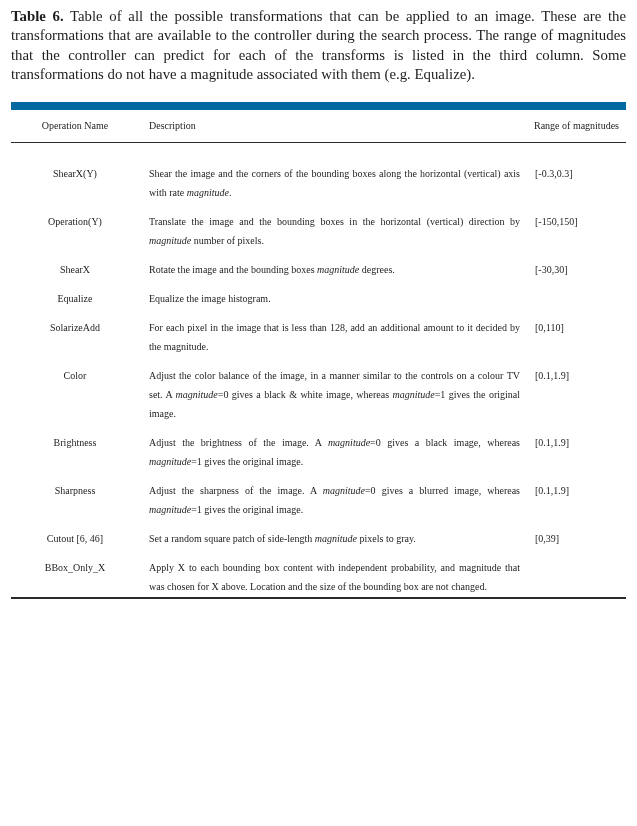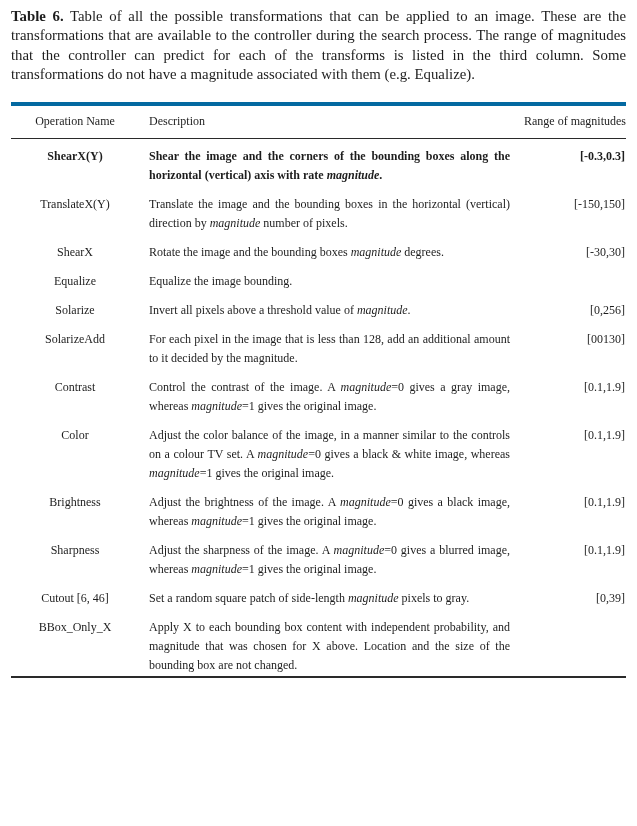--- a/index.html
+++ b/index.html
@@ -22,59 +22,58 @@
     line-height: 19.4px;
     text-align: justify;
     margin: 0 0 17px 0;
   }
   .caption strong {
     font-weight: bold;
   }
   table.transforms {
     width: 100%;
     border-collapse: collapse;
-    border-top: 4px solid #0369a1;
+    border-top: 8px solid #0369a1;
     border-bottom: 2px solid #2a2a2a;
-    font-size: 12px;
+    font-size: 10px;
     line-height: 19px;
   }
   thead tr {
     border-bottom: 1.6px solid #2a2a2a;
   }
   thead th {
     font-weight: normal;
     vertical-align: top;
     text-align: center;
     line-height: 27px;
     padding: 2px 0 3px 0;
   }
   td, th {
     vertical-align: top;
   }
   tbody td {
     padding-top: 9px;
   }
   tbody tr:first-child td {
-    padding-top: 8px;
-    font-weight: bold;
+    padding-top: 21px;
   }
   tbody tr:last-child td {
   }
   .col-op {
     width: 126px;
     text-align: center;
   }
   .col-desc {
     text-align: justify;
     padding-left: 10px;
     padding-right: 14px;
   }
   .col-range {
     width: 90px;
-    text-align: right;
+    text-align: left;
     white-space: nowrap;
     margin-top: 32px;
   }
   .col-desc em {
     font-style: italic;
   }
 </style>
 </head>
 <body>
 
@@ -90,54 +89,44 @@
       </tr>
     </thead>
     <tbody>
   <tr>
     <td class="col-op">ShearX(Y)</td>
     <td class="col-desc">Shear the image and the corners of the bounding boxes along the horizontal (vertical) axis with rate <em>magnitude</em>.</td>
     <td class="col-range">[-0.3,0.3]</td>
   </tr>
 
   <tr>
-    <td class="col-op">TranslateX(Y)</td>
+    <td class="col-op">Operation(Y)</td>
     <td class="col-desc">Translate the image and the bounding boxes in the horizontal (vertical) direction by <em>magnitude</em> number of pixels.</td>
     <td class="col-range">[-150,150]</td>
   </tr>
 
   <tr>
     <td class="col-op">ShearX</td>
     <td class="col-desc">Rotate the image and the bounding boxes <em>magnitude</em> degrees.</td>
     <td class="col-range">[-30,30]</td>
   </tr>
 
   <tr>
     <td class="col-op">Equalize</td>
-    <td class="col-desc">Equalize the image bounding.</td>
+    <td class="col-desc">Equalize the image histogram.</td>
     <td class="col-range"></td>
   </tr>
 
-  <tr>
-    <td class="col-op">Solarize</td>
-    <td class="col-desc">Invert all pixels above a threshold value of <em>magnitude</em>.</td>
-    <td class="col-range">[0,256]</td>
-  </tr>
 
   <tr>
     <td class="col-op">SolarizeAdd</td>
     <td class="col-desc">For each pixel in the image that is less than 128, add an additional amount to it decided by the magnitude.</td>
-    <td class="col-range">[00130]</td>
+    <td class="col-range">[0,110]</td>
   </tr>
 
-  <tr>
-    <td class="col-op">Contrast</td>
-    <td class="col-desc">Control the contrast of the image. A <em>magnitude</em>=0 gives a gray image, whereas <em>magnitude</em>=1 gives the original image.</td>
-    <td class="col-range">[0.1,1.9]</td>
-  </tr>
 
   <tr>
     <td class="col-op">Color</td>
     <td class="col-desc">Adjust the color balance of the image, in a manner similar to the controls on a colour TV set. A <em>magnitude</em>=0 gives a black &amp; white image, whereas <em>magnitude</em>=1 gives the original image.</td>
     <td class="col-range">[0.1,1.9]</td>
   </tr>
 
   <tr>
     <td class="col-op">Brightness</td>
     <td class="col-desc">Adjust the brightness of the image. A <em>magnitude</em>=0 gives a black image, whereas <em>magnitude</em>=1 gives the original image.</td>

